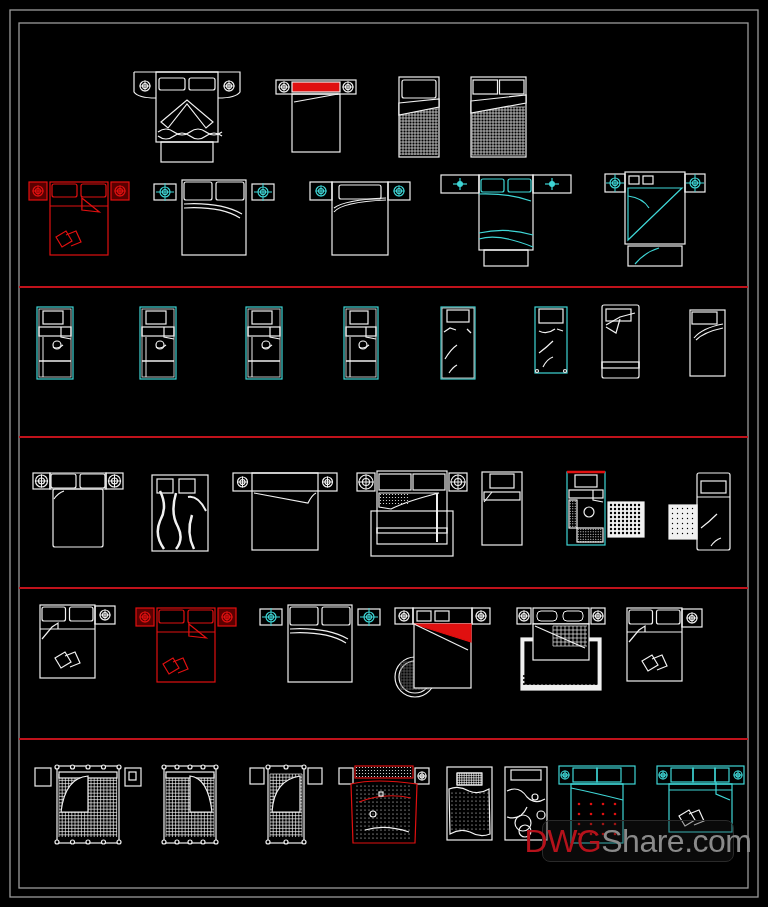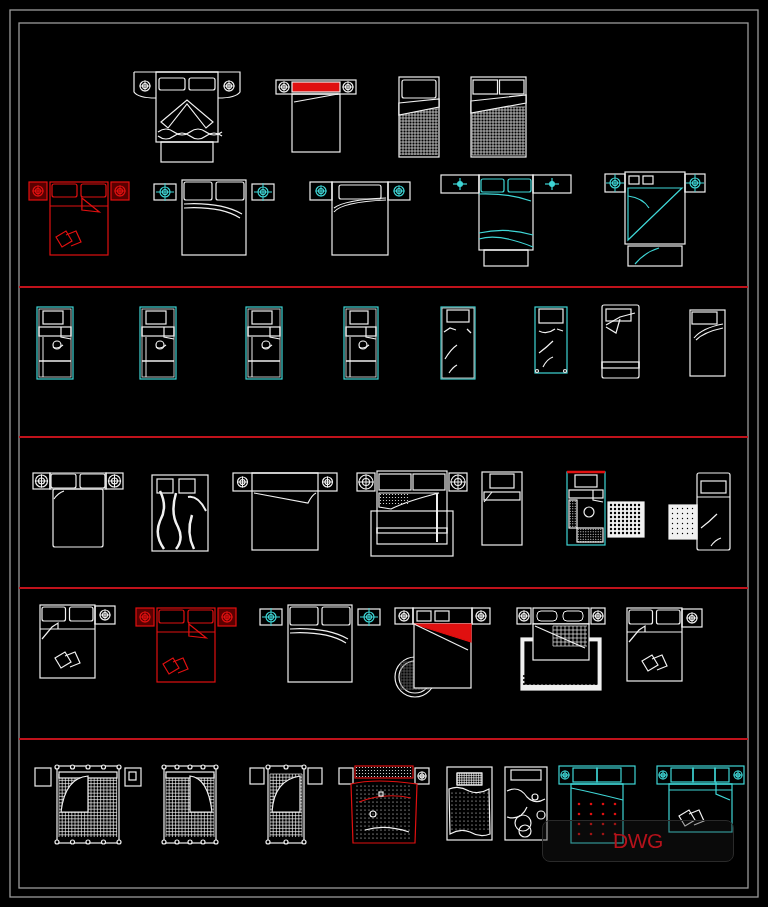--- a/index.html
+++ b/index.html
@@ -2,21 +2,21 @@
 <html><head>
 <meta charset="utf-8">
 <style>
   html, body { margin: 0; padding: 0; background: #000; }
   body { width: 768px; height: 907px; overflow: hidden; position: relative; font-family: "Liberation Sans", sans-serif; }
   #canvas { position: absolute; left: 0; top: 0; width: 768px; height: 907px; }
   .watermark {
     position: absolute; left: 542px; top: 820px; width: 190px; height: 40px;
     border: 1px solid #2a2a2a; border-radius: 8px; background: rgba(30,30,30,0.35);
     display: flex; align-items: center; justify-content: center;
-    font-family: "Liberation Sans", sans-serif; font-size: 21px; letter-spacing: -0.5px;
+    font-family: "Liberation Sans", sans-serif; font-size: 32px; letter-spacing: -0.5px;
   }
   .wm-red { color: #b5121b; }
   .wm-gray { color: #8a8a8a; }
 </style>
 </head>
 <body>
 
 <svg id="canvas" xmlns="http://www.w3.org/2000/svg" width="768" height="907" viewBox="0 0 768 907">
   <g id="frames">
       <rect x="10" y="10" width="748" height="887" fill="none" stroke="#9a9a9a" stroke-width="1.3"></rect>
@@ -1429,13 +1429,14 @@
           <path d="M716,782 L716,794 L730,800" stroke="#3fd6d6" fill="none" stroke-width="1.2"></path>
           <path d="M679,816 L689,810 L695,820 L685,826 Z" stroke="#f0f0f0" fill="none" stroke-width="1.2"></path>
           <path d="M689,814 L699,810 L704,821 L694,825" stroke="#f0f0f0" fill="none" stroke-width="1.2"></path>
         </g>
       </g>
     </g>
 </svg>
 
 <div class="watermark">
   <span class="wm-red">DWG</span>
+    <span class="wm-gray">Share.com</span>
 </div>
 
 </body></html>

